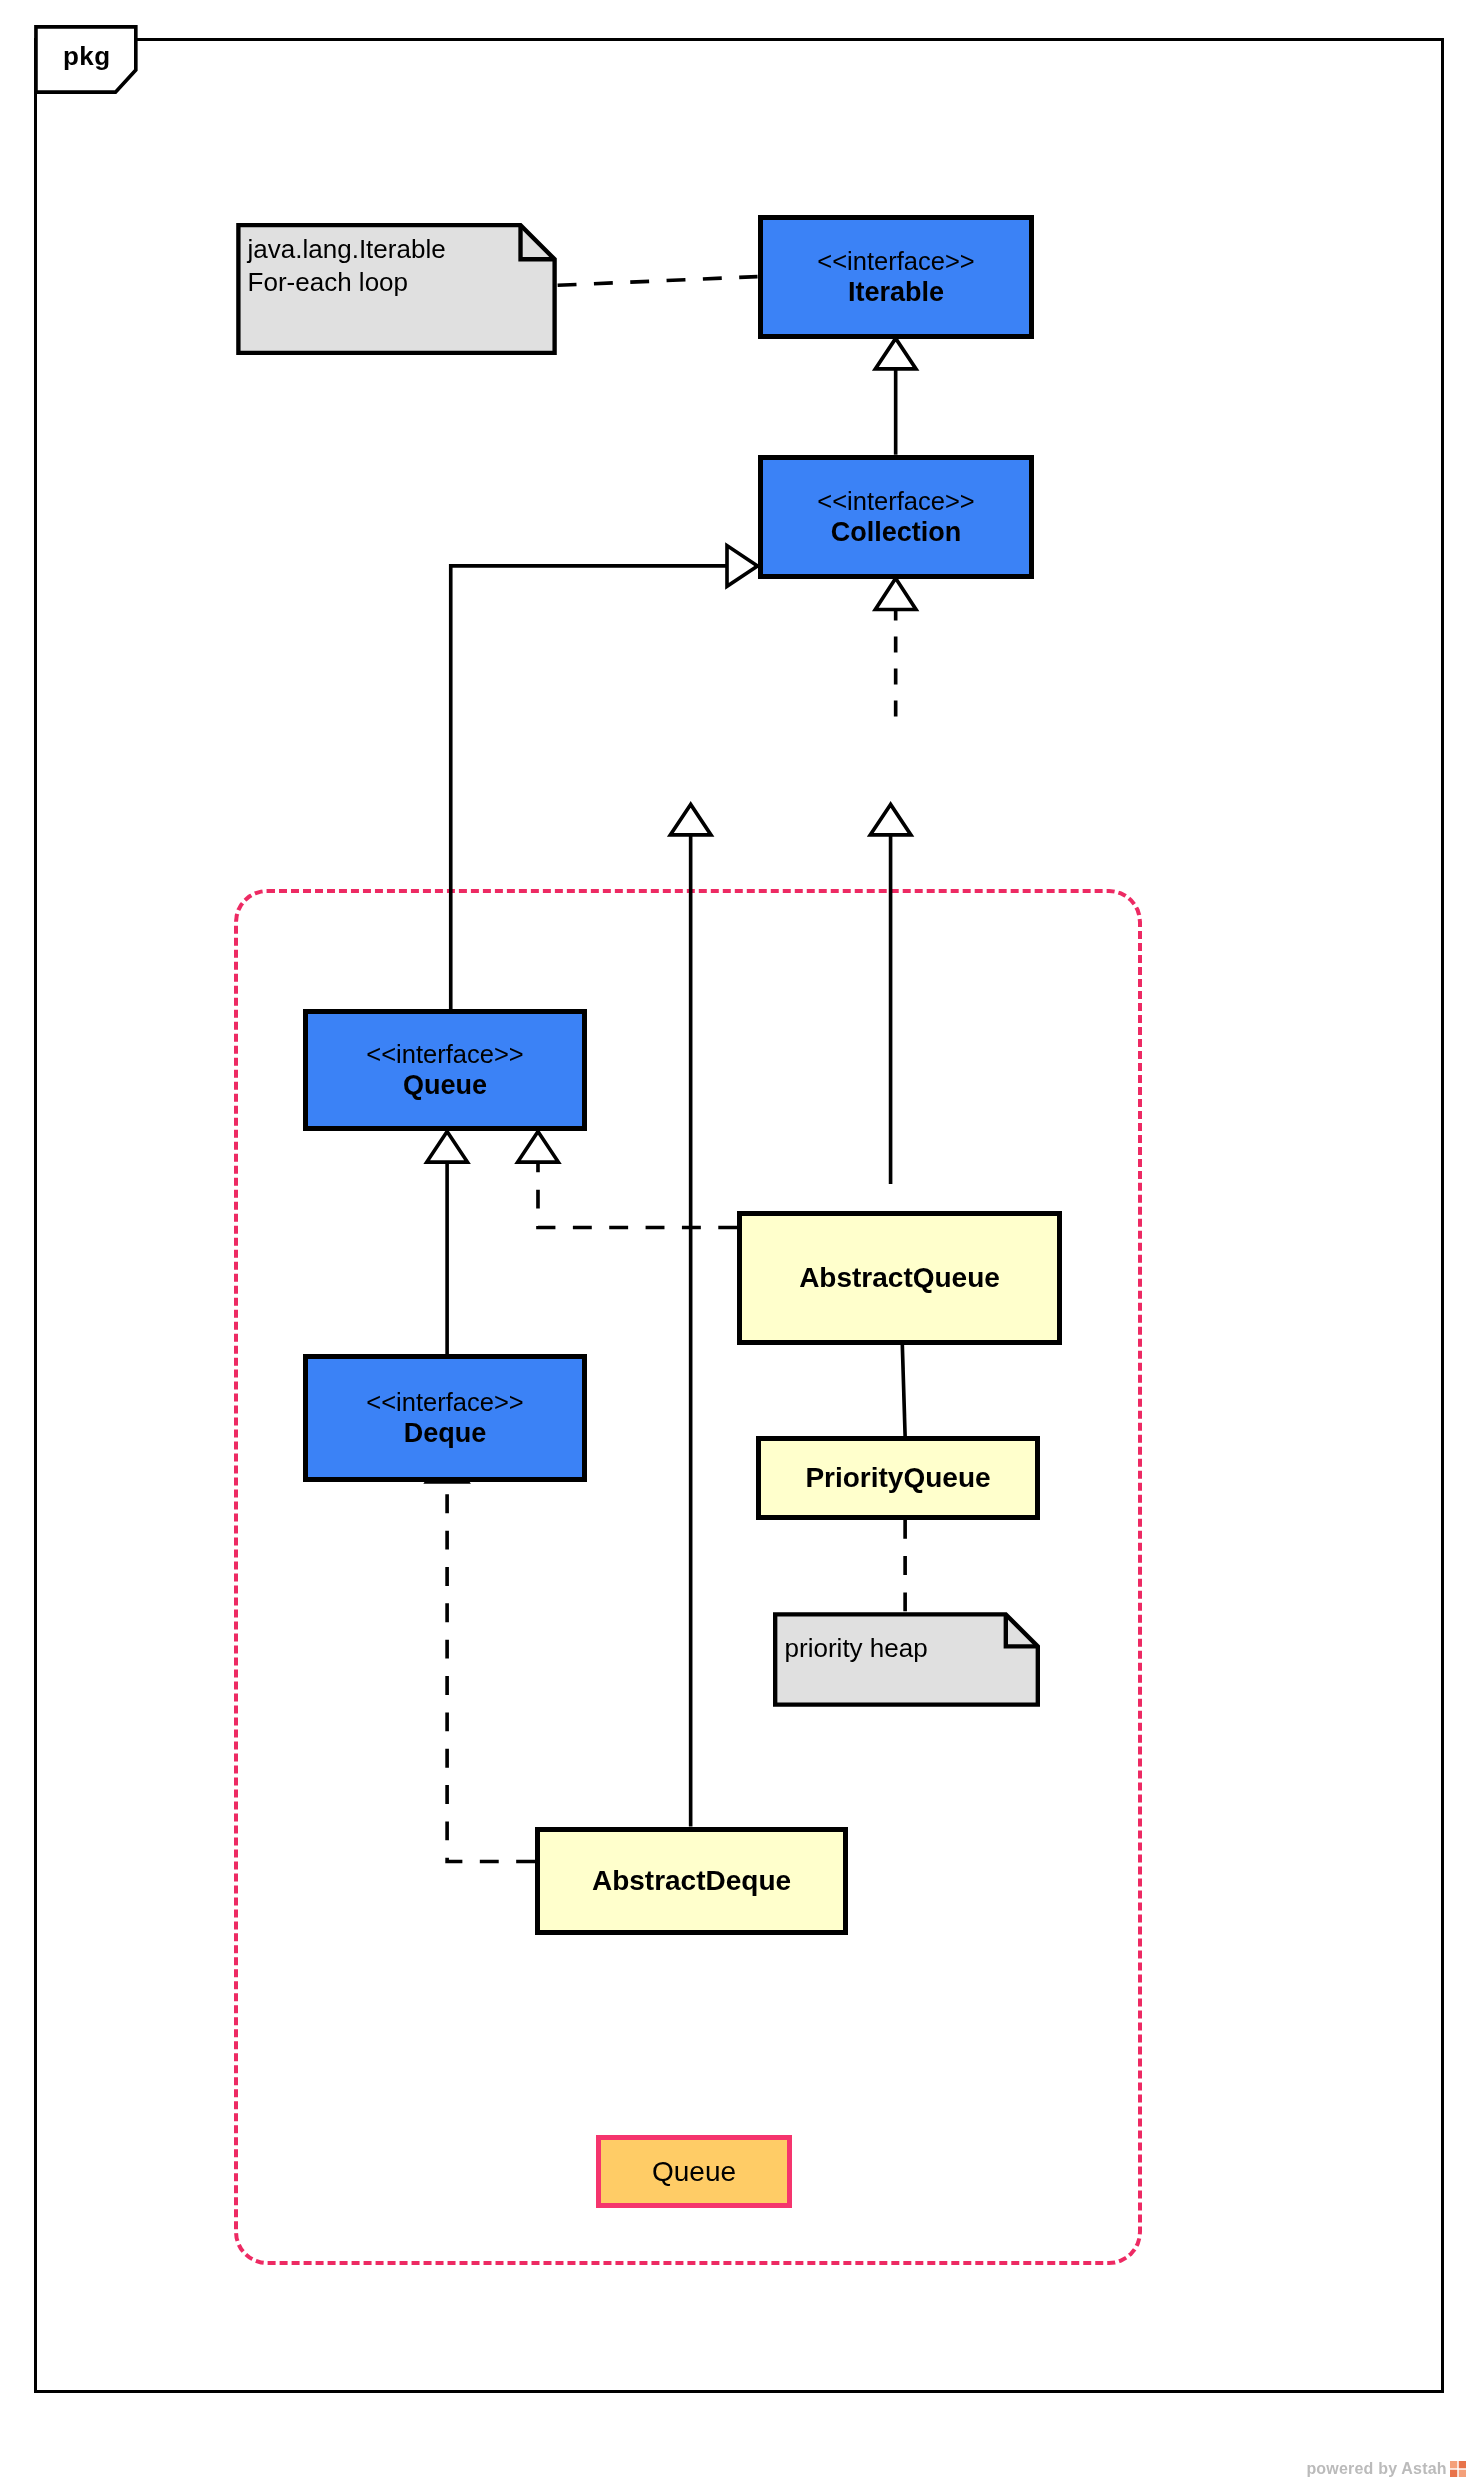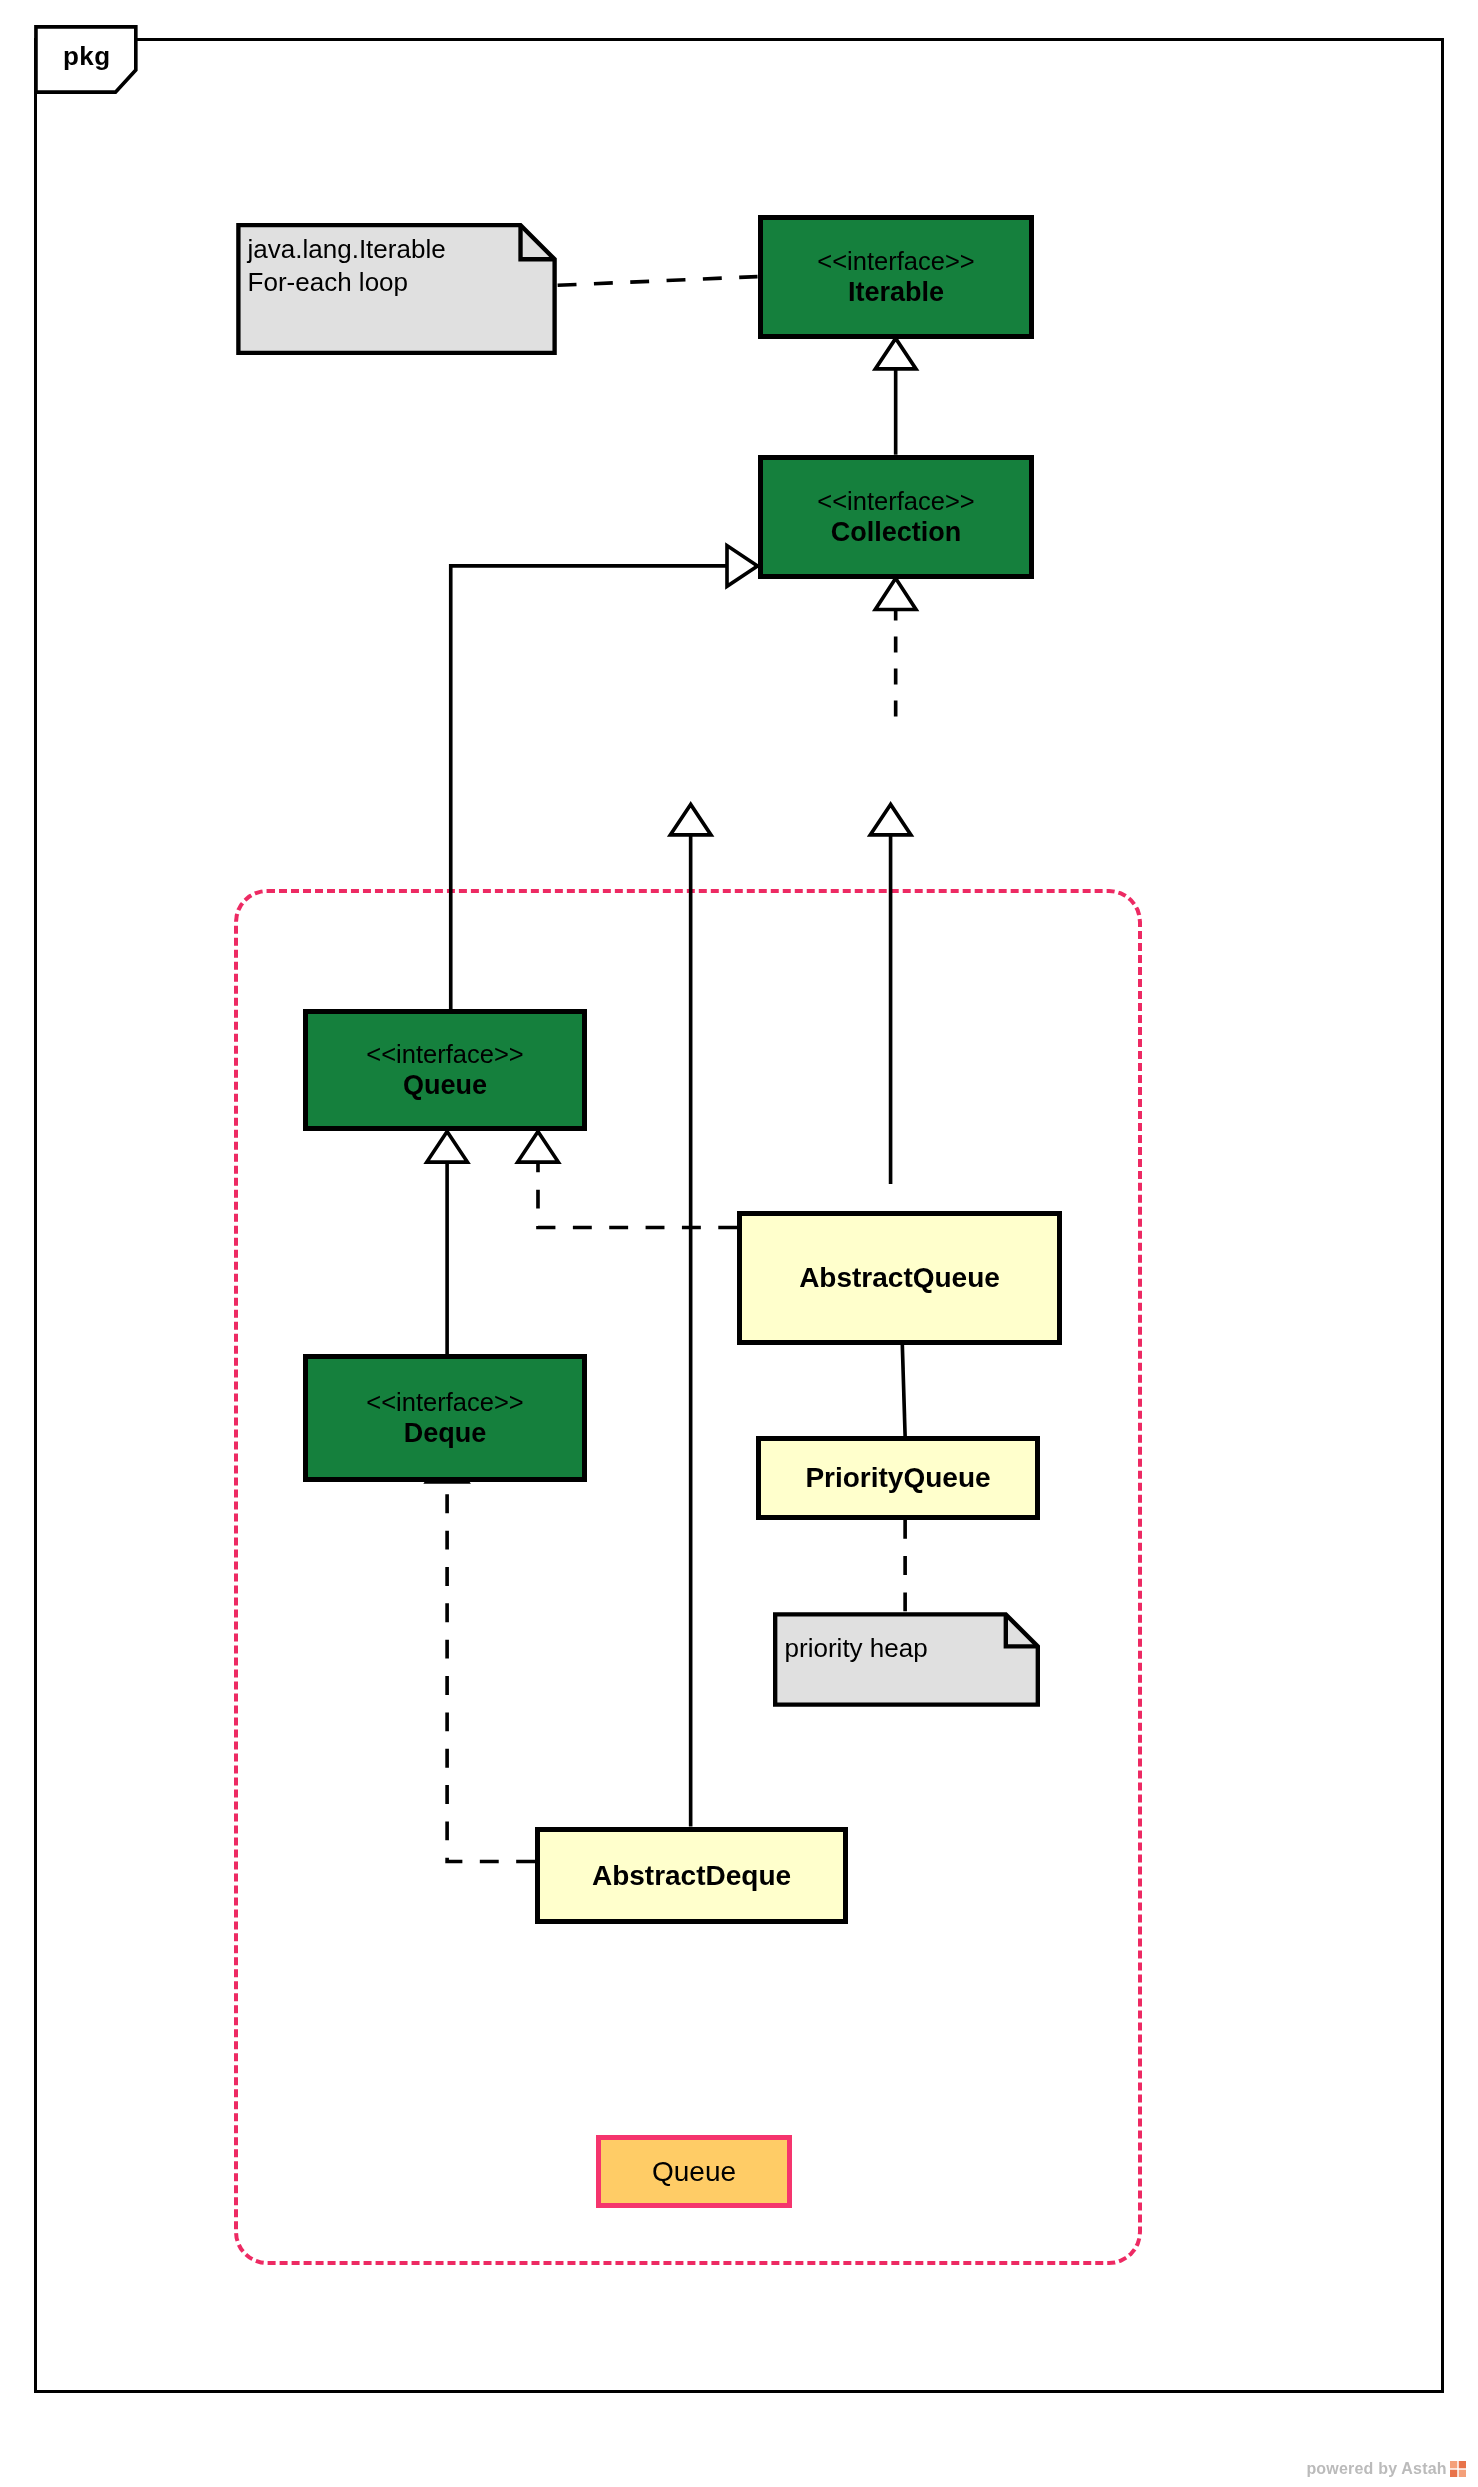--- a/index.html
+++ b/index.html
@@ -69,21 +69,21 @@
     box-sizing: border-box;
     border: 5.1px solid #000000;
     display: flex;
     flex-direction: column;
     align-items: center;
     justify-content: center;
     text-align: center;
     color: #000000;
     line-height: 1.12;
   }
-  .uml-box.iface { background: #15803d; }
+  .uml-box.iface { background: #3b82f6; }
   .uml-box.klass { background: #FFFFCC; }
 
   .stereo {
     font-size: 25.5px;
     font-weight: normal;
     display: block;
     margin-bottom: 1.5px;
   }
   .cls-name {
     font-size: 27px;
@@ -270,21 +270,21 @@
 
   <div class="uml-box iface" style="left:303px; top:1354px; width:284px; height:128px;">
     <span class="stereo">&lt;&lt;interface&gt;&gt;</span>
     <span class="cls-name">Deque</span>
   </div>
 
   <div class="uml-box klass" style="left:756px; top:1436px; width:284px; height:84px;">
     <span class="cls-name-only">PriorityQueue</span>
   </div>
 
-  <div class="uml-box klass" style="left:535px; top:1827px; width:313px; height:97px;">
+  <div class="uml-box klass" style="left:535px; top:1827px; width:313px; height:108px;">
     <span class="cls-name-only">AbstractDeque</span>
   </div>
 
   <div class="legend-box" style="left:596px; top:2135px; width:196px; height:73px;">
     <span>Queue</span>
   </div>
 
   <div class="watermark">
     <span class="watermark-text">powered by Astah</span>
     <span class="watermark-logo">

